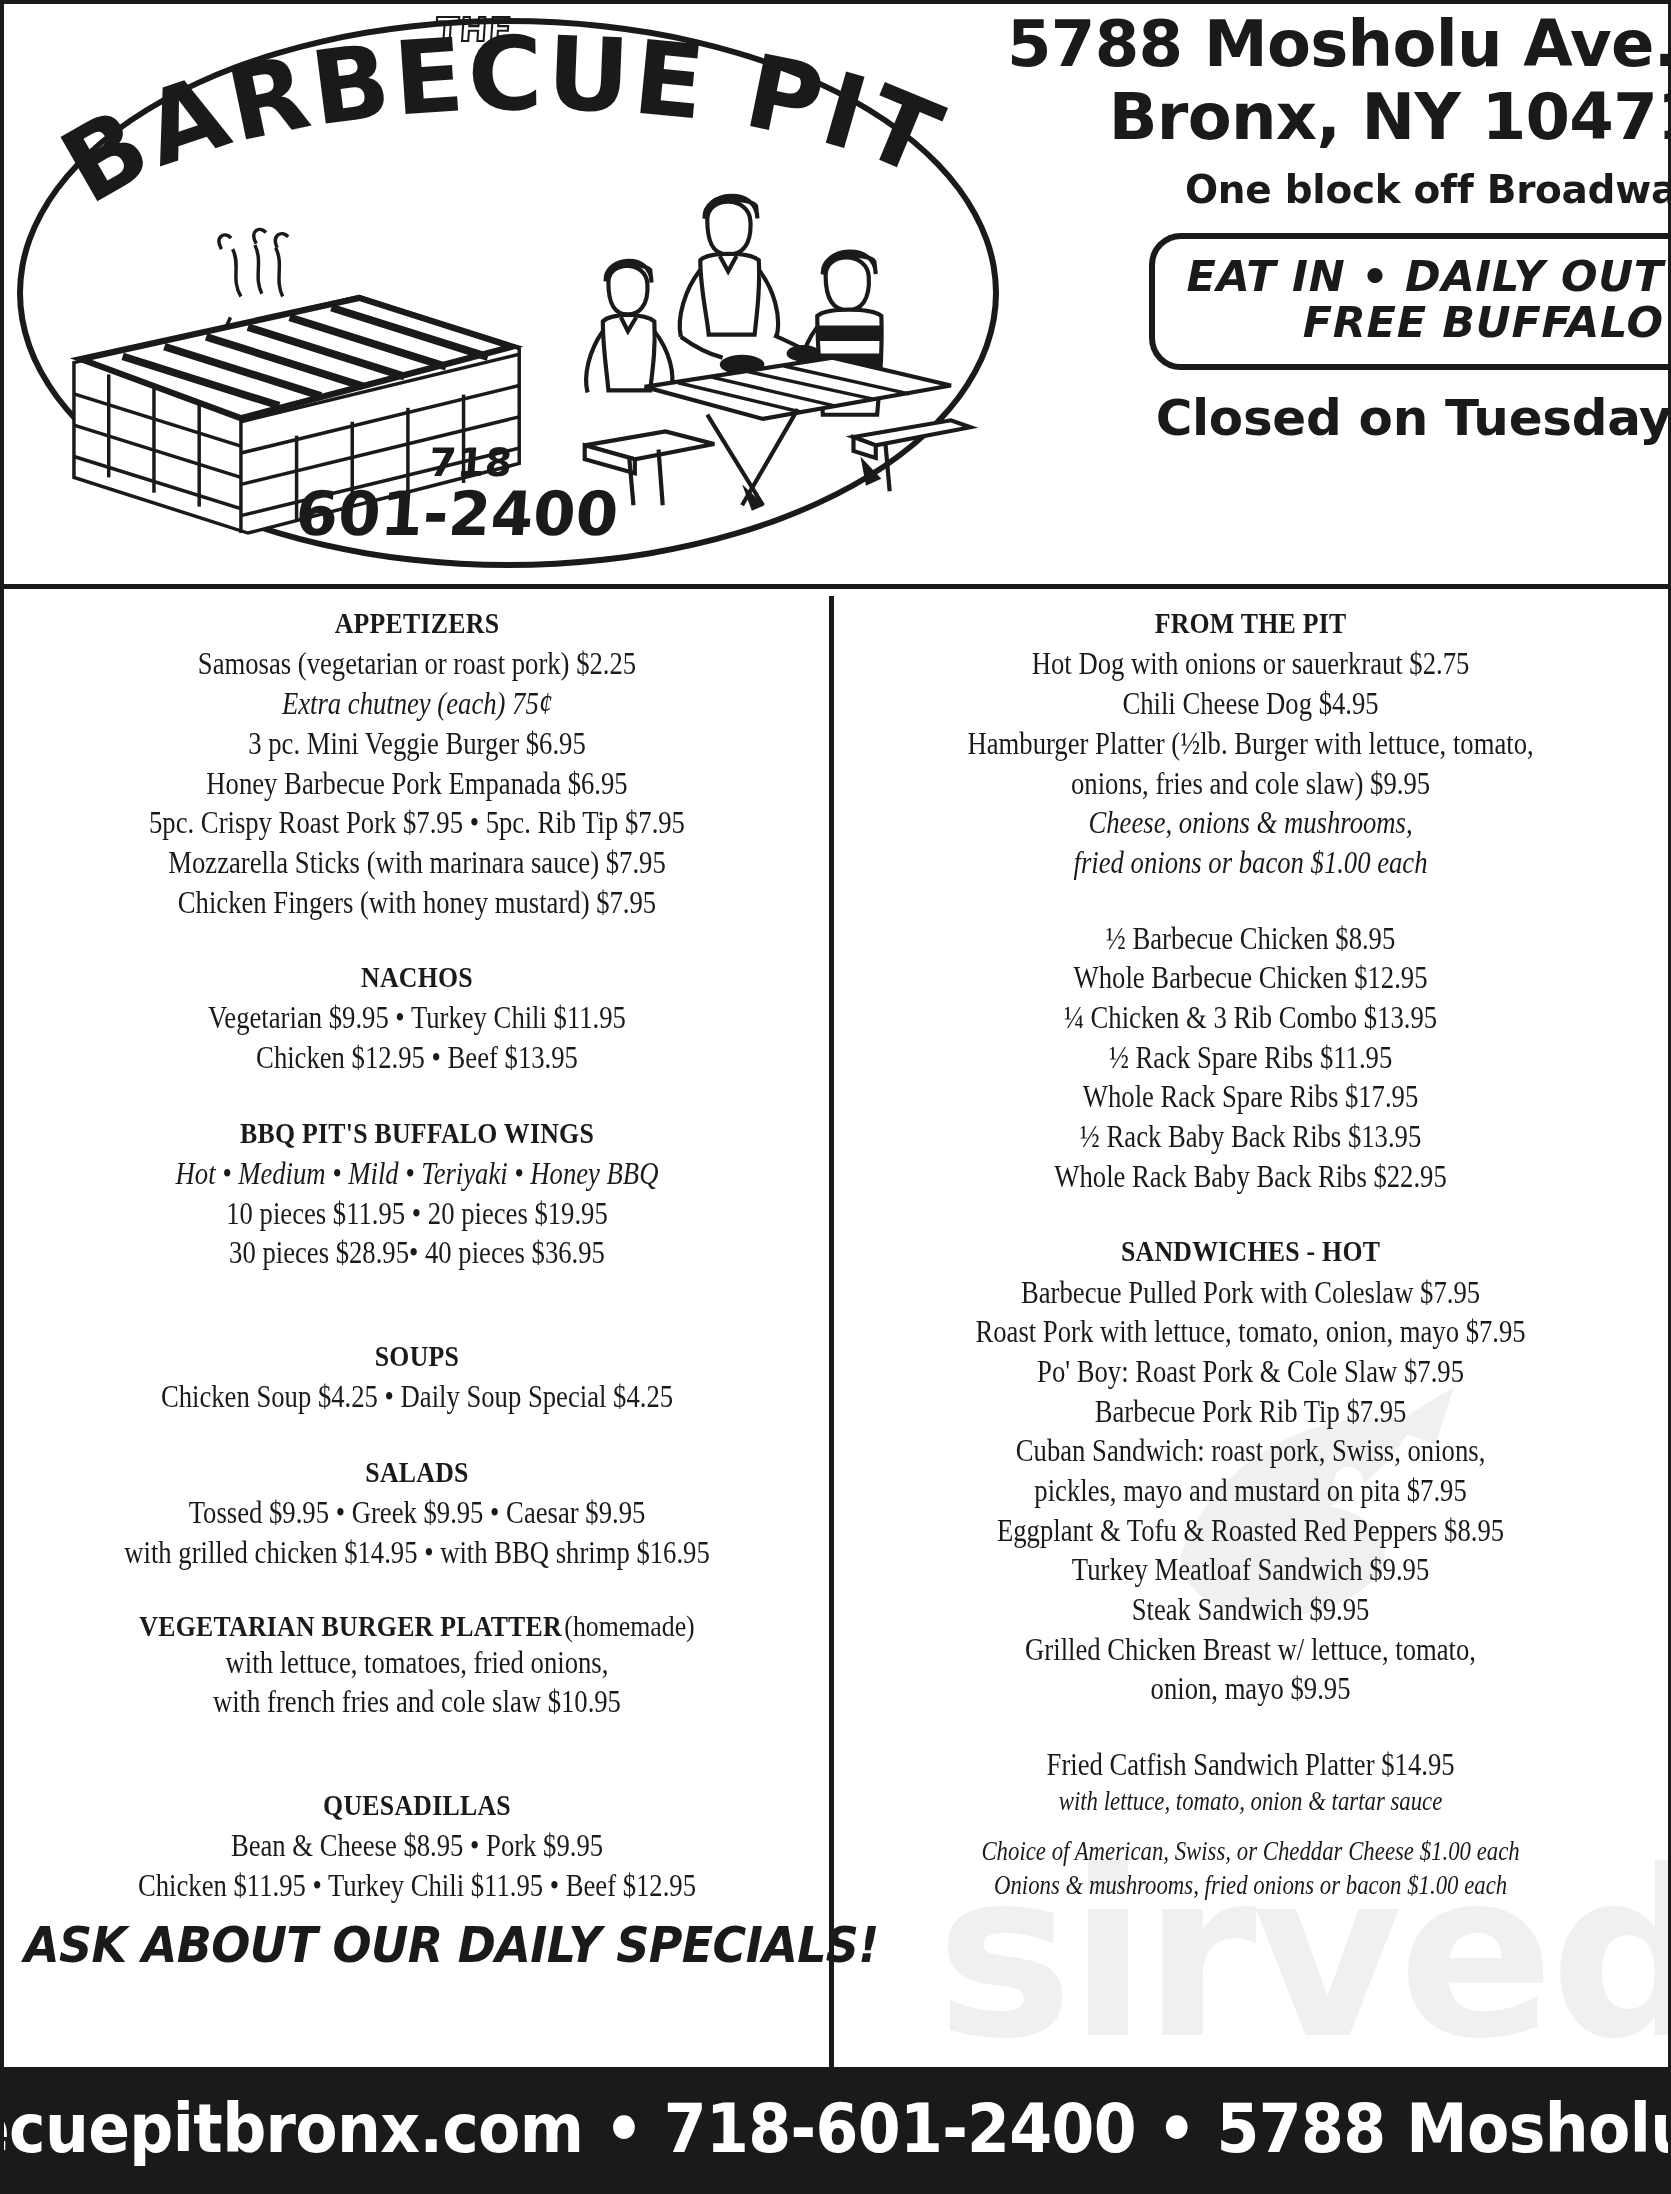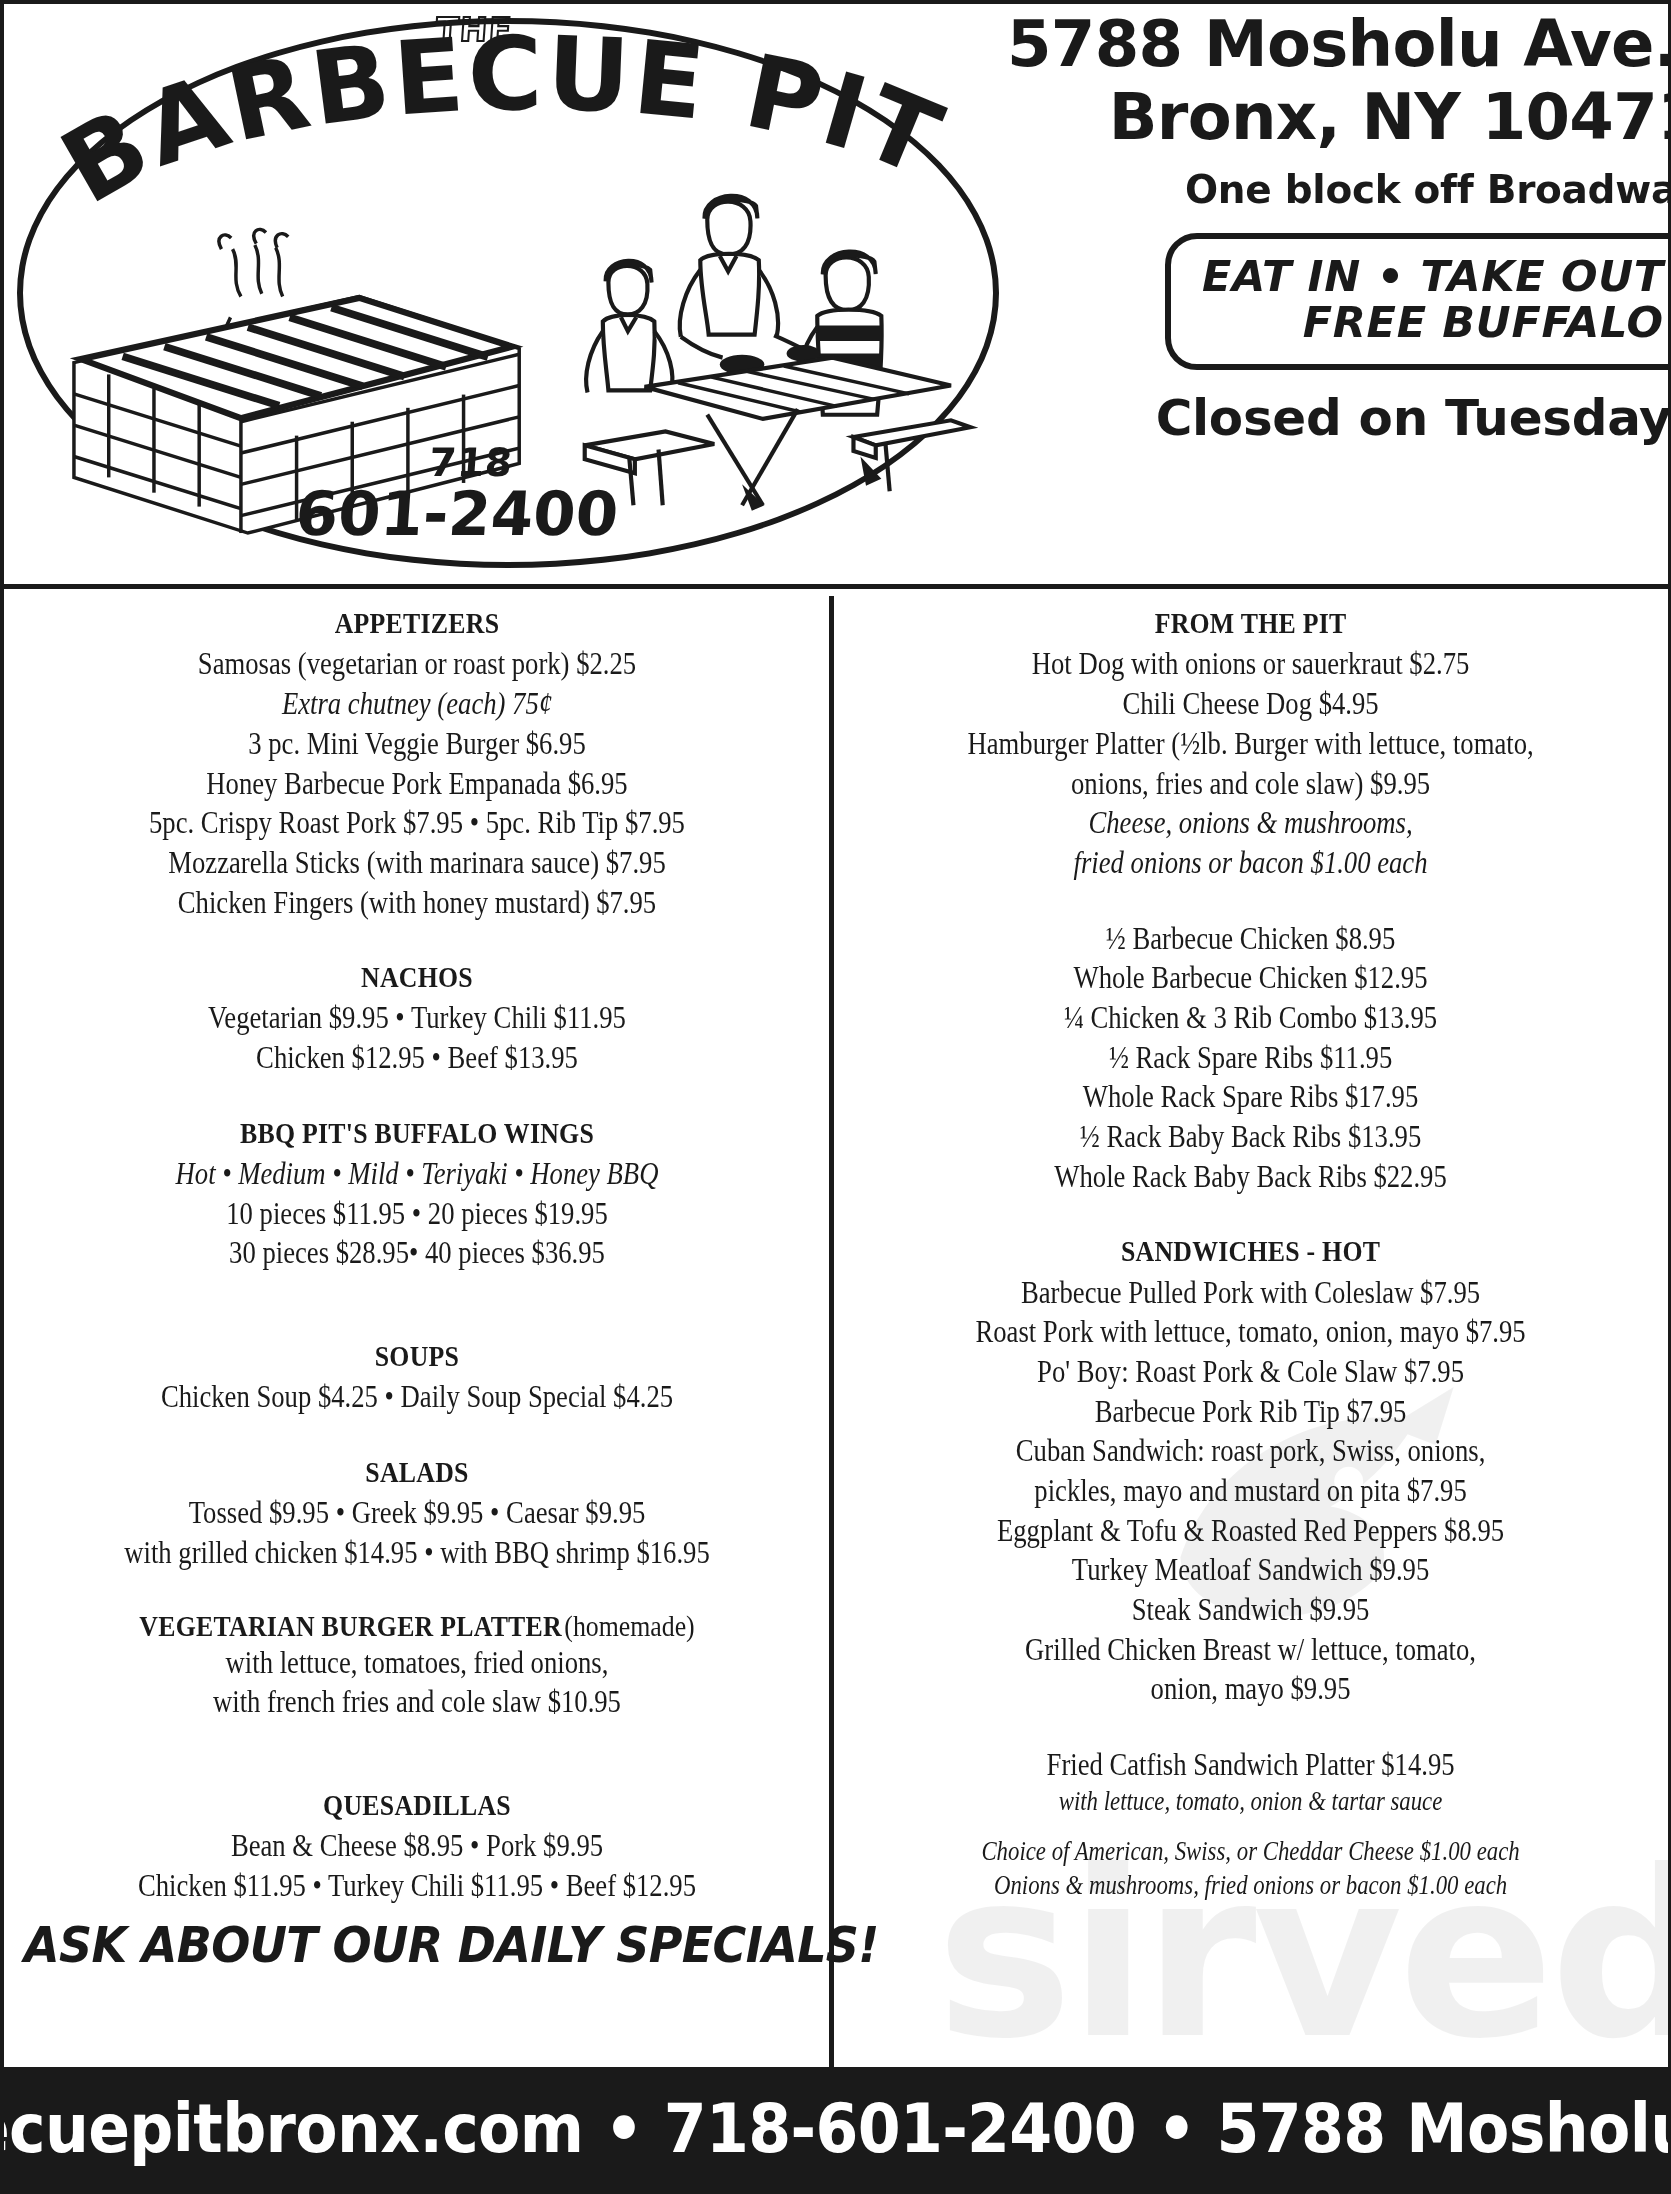--- a/index.html
+++ b/index.html
@@ -458,21 +458,21 @@
         <span class="ac">718</span>
         <span class="num">601-2400</span>
       </div>
     </div>
 
     <div id="header-right">
       <div class="addr1">5788 Mosholu Ave.,</div>
       <div class="addr2">Bronx, NY 10471</div>
       <div class="addr3">One block off Broadway</div>
       <div class="service-box">
-        <div>EAT IN  •  TAKE OUT</div>
+        <div>EAT IN  •  DAILY OUT</div>
         <div>FREE BUFFALO</div>
       </div>
       <div class="closed">Closed on Tuesdays</div>
     </div>
   </div>
 
   <div id="header-rule"></div>
 
   <div id="menu">
 

